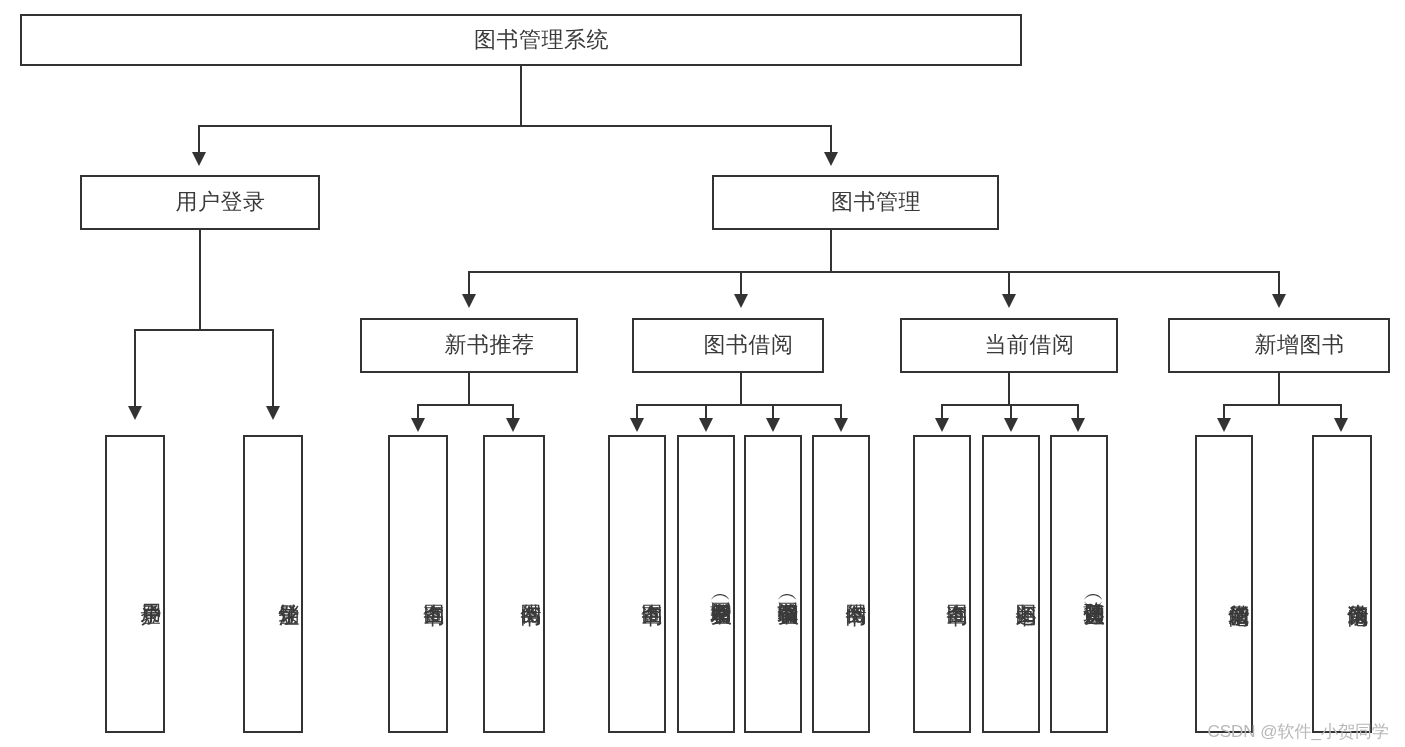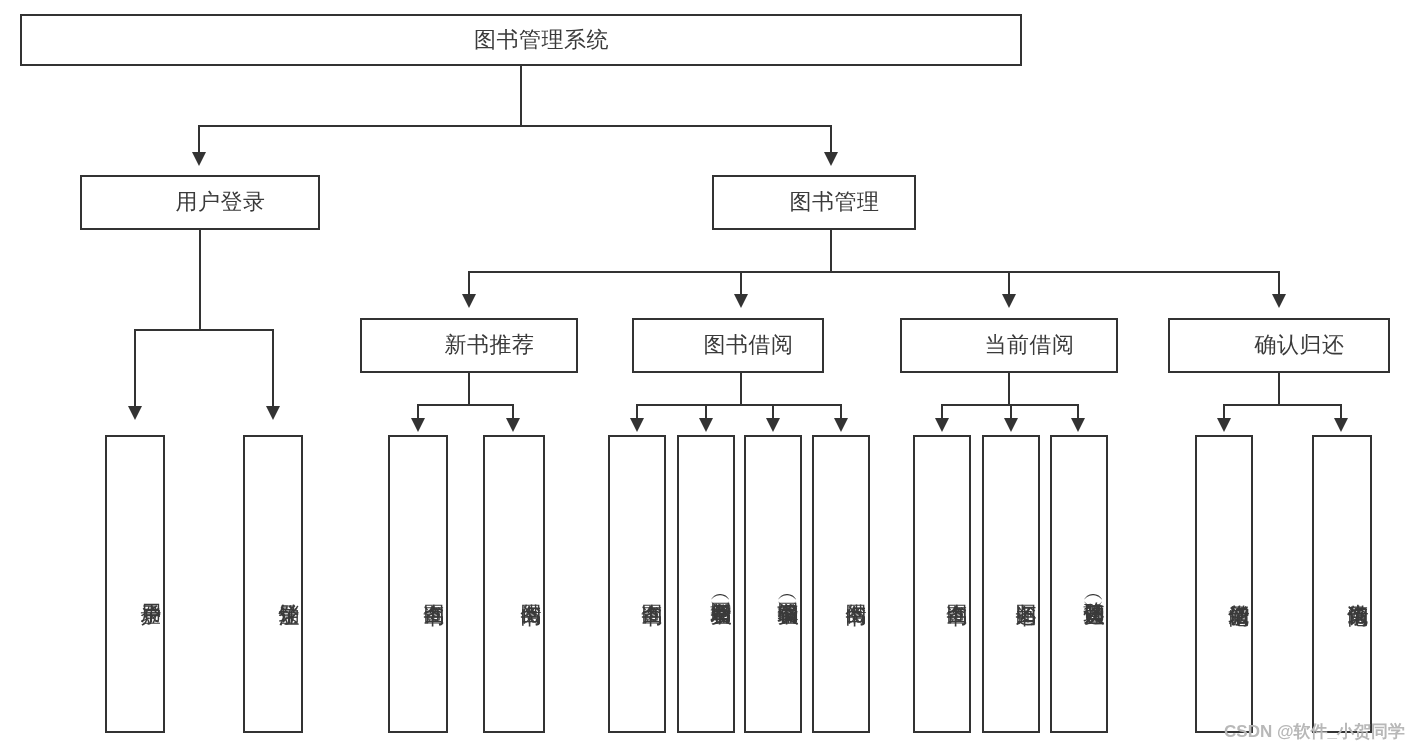--- a/index.html
+++ b/index.html
@@ -59,27 +59,26 @@
     position: absolute;
     width: 0;
     height: 0;
     border-left: 7px solid transparent;
     border-right: 7px solid transparent;
     border-top: 14px solid #333333;
   }
   
   #watermark {
     position: absolute;
-    right: 0;
+    right: 16px;
     bottom: 4px;
     font-size: 17px;
     color: #b8b8b8;
     white-space: nowrap;
     pointer-events: none;
-    font-weight: bold;
   }
 </style>
 </head>
 <body>
 
 <div id="canvas">
 
   <div class="node horiz" style="left:20px; top:14px; width:1002px; height:52px;">
     <span>图书管理系统</span>
   </div>
@@ -89,21 +88,21 @@
   <div class="ln h" style="left:198px; top:125px; width:634px; height:2px;"></div>
 
   <div class="ln v" style="left:198px; top:125px; width:2px; height:30px;"></div>
   <div class="arrow" style="left:192px; top:152px;"></div>
   <div class="ln v" style="left:830px; top:125px; width:2px; height:30px;"></div>
   <div class="arrow" style="left:824px; top:152px;"></div>
 
   <div class="node horiz" style="left:80px; top:175px; width:240px; height:55px;">
     <span>用户登录</span>
   </div>
-  <div class="node horiz" style="left:712px; top:175px; width:204px; height:55px;">
+  <div class="node horiz" style="left:712px; top:175px; width:287px; height:55px;">
     <span>图书管理</span>
   </div>
 
   <div class="ln v" style="left:199px; top:230px; width:2px; height:100px;"></div>
   <div class="ln h" style="left:134px; top:329px; width:140px; height:2px;"></div>
   <div class="ln v" style="left:134px; top:329px; width:2px; height:80px;"></div>
   <div class="arrow" style="left:128px; top:406px;"></div>
   <div class="ln v" style="left:272px; top:329px; width:2px; height:80px;"></div>
   <div class="arrow" style="left:266px; top:406px;"></div>
 
@@ -129,21 +128,21 @@
   <div class="node horiz" style="left:360px; top:318px; width:218px; height:55px;">
     <span>新书推荐</span>
   </div>
   <div class="node horiz" style="left:632px; top:318px; width:192px; height:55px;">
     <span>图书借阅</span>
   </div>
   <div class="node horiz" style="left:900px; top:318px; width:218px; height:55px;">
     <span>当前借阅</span>
   </div>
   <div class="node horiz" style="left:1168px; top:318px; width:222px; height:55px;">
-    <span>确认归还</span>
+    <span>新增图书</span>
   </div>
 
   <div class="ln v" style="left:468px; top:373px; width:2px; height:32px;"></div>
   <div class="ln h" style="left:417px; top:404px; width:97px; height:2px;"></div>
   <div class="ln v" style="left:417px; top:404px; width:2px; height:16px;"></div>
   <div class="arrow" style="left:411px; top:418px;"></div>
   <div class="ln v" style="left:512px; top:404px; width:2px; height:16px;"></div>
   <div class="arrow" style="left:506px; top:418px;"></div>
 
   <div class="node vert" style="left:388px; top:435px; width:60px; height:298px;">

